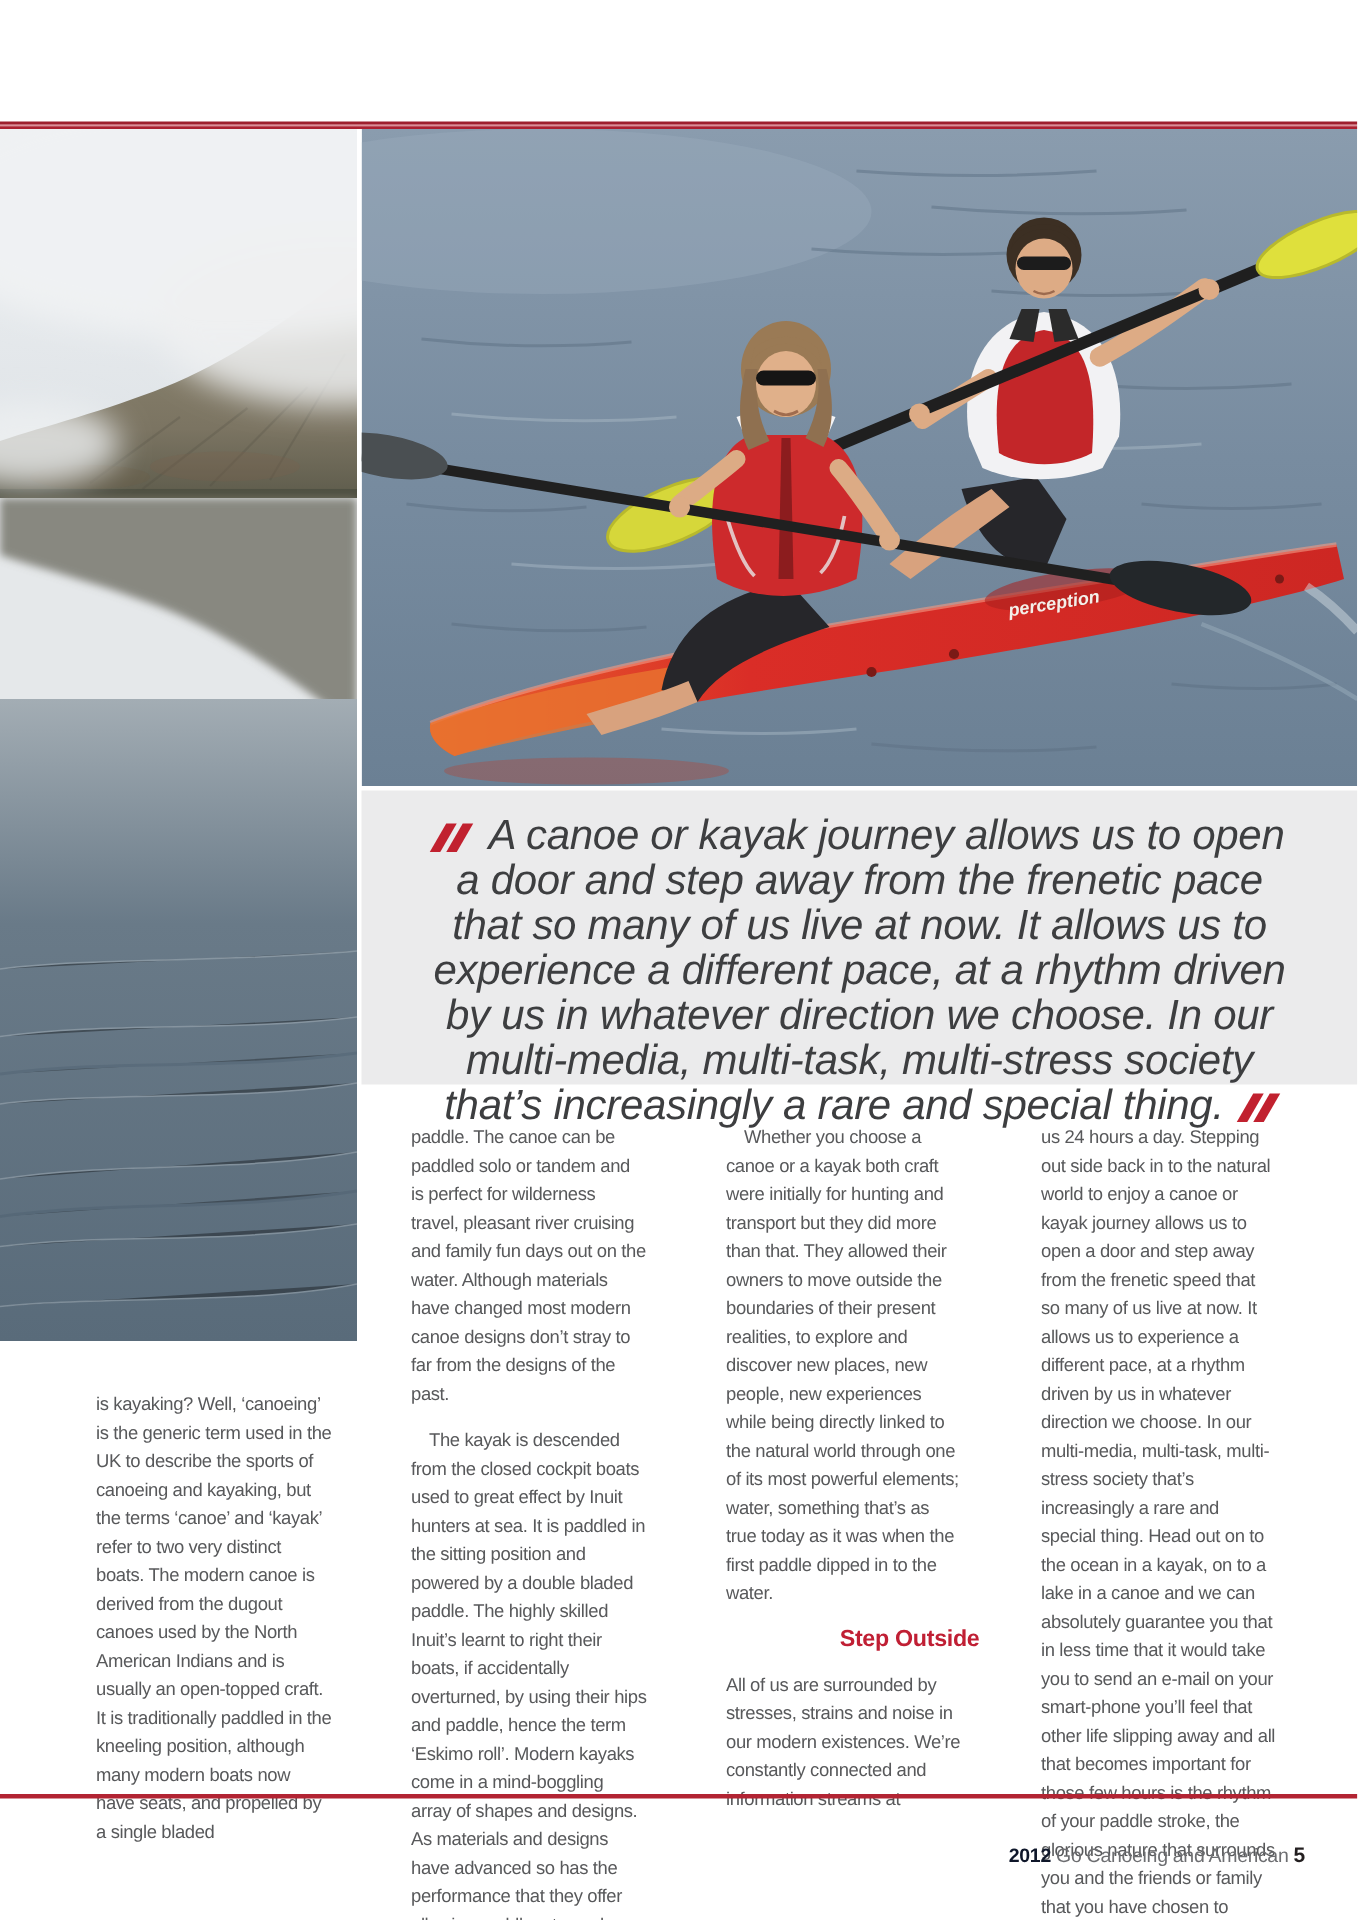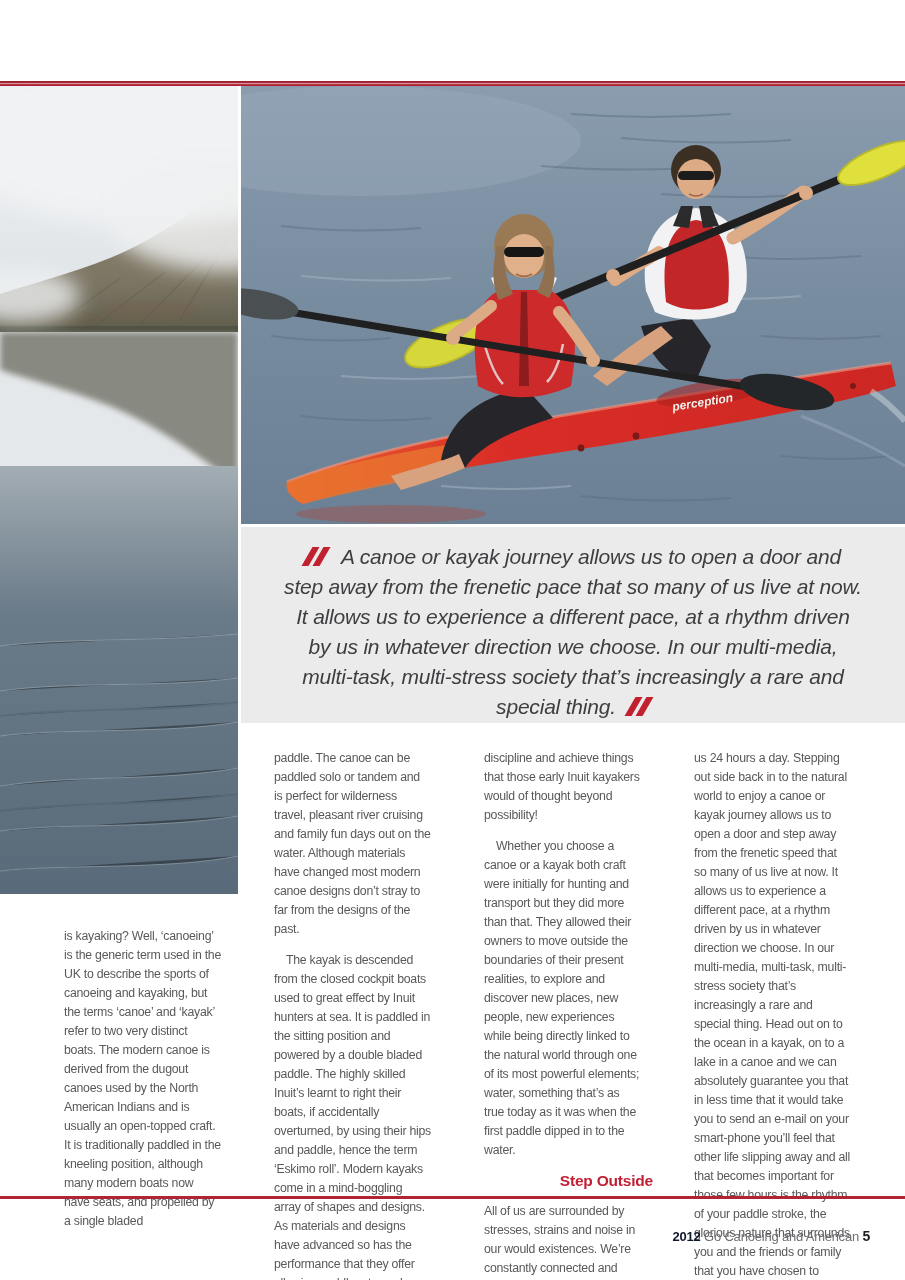--- a/index.html
+++ b/index.html
@@ -10,21 +10,21 @@
   .top-rule{position:absolute;left:0;top:81px;width:905px;height:5px;
     background:linear-gradient(to bottom,#9e1f2d 0%,#9e1f2d 28%,#d98f98 46%,#d98f98 56%,#ab2030 74%,#ab2030 100%);}
   .bottom-rule{position:absolute;left:0;top:1196px;width:905px;height:3px;background:#b22433;}
   .photo{position:absolute;overflow:hidden;}
   .photo svg{display:block;width:100%;height:100%;}
   .left-photo{left:0;top:86px;width:238px;height:808px;}
   .main-photo{left:241px;top:86px;width:664px;height:438px;}
   .quote-box{
     position:absolute;left:241px;top:527px;width:664px;height:196px;background:#ebebec;
     box-sizing:border-box;padding:15px 42px 0 42px;text-align:center;
-    font-style:italic;font-size:21px;line-height:30px;letter-spacing:-0.2px;color:#3d3e40;
+    font-style:italic;font-size:28px;line-height:30px;letter-spacing:-0.2px;color:#3d3e40;
   }
   .qmark{display:inline-block;white-space:nowrap;line-height:0;}
   .qmark i{display:inline-block;width:7px;height:19px;background:#c1212f;transform:skewX(-30deg);margin:0 2px;vertical-align:-2px;}
   .qmark.open{margin-right:14px;}
   .qmark.close{margin-left:12px;}
   .columns{
     position:absolute;left:52px;top:737px;width:811px;
     display:grid;grid-template-columns:repeat(4,181px);column-gap:29px;
     font-size:12.3px;line-height:19px;letter-spacing:-0.25px;color:#58595b;
   }
@@ -220,24 +220,23 @@
 
   <div class="columns">
     <div class="col col1">
       <p>is kayaking? Well, ‘canoeing’ is the generic term used in the UK to describe the sports of canoeing and kayaking, but the terms ‘canoe’ and ‘kayak’ refer to two very distinct boats. The modern canoe is derived from the dugout canoes used by the North American Indians and is usually an open-topped craft. It is traditionally paddled in the kneeling position, although many modern boats now have seats, and propelled by a single bladed</p>
     </div>
     <div class="col col2">
       <p>paddle. The canoe can be paddled solo or tandem and is perfect for wilderness travel, pleasant river cruising and family fun days out on the water. Although materials have changed most modern canoe designs don’t stray to far from the designs of the past.</p>
       <p class="indent">The kayak is descended from the closed cockpit boats used to great effect by Inuit hunters at sea. It is paddled in the sitting position and powered by a double bladed paddle. The highly skilled Inuit’s learnt to right their boats, if accidentally overturned, by using their hips and paddle, hence the term ‘Eskimo roll’. Modern kayaks come in a mind-boggling array of shapes and designs. As materials and designs have advanced so has the performance that they offer allowing paddlers to push boundaries in every</p>
     </div>
     <div class="col col3">
-      <p>discipline and achieve things that those early Inuit kayakers would of thought beyond possibility!</p>
       <p class="indent">Whether you choose a canoe or a kayak both craft were initially for hunting and transport but they did more than that. They allowed their owners to move outside the boundaries of their present realities, to explore and discover new places, new people, new experiences while being directly linked to the natural world through one of its most powerful elements; water, something that’s as true today as it was when the first paddle dipped in to the water.</p>
       <h3 class="step-heading">Step Outside</h3>
-      <p>All of us are surrounded by stresses, strains and noise in our would existences. We’re constantly connected and information streams at</p>
+      <p>All of us are surrounded by stresses, strains and noise in our modern existences. We’re constantly connected and information streams at</p>
     </div>
     <div class="col col4">
       <p>us 24 hours a day. Stepping out side back in to the natural world to enjoy a canoe or kayak journey allows us to open a door and step away from the frenetic speed that so many of us live at now. It allows us to experience a different pace, at a rhythm driven by us in whatever direction we choose. In our multi-media, multi-task, multi-stress society that’s increasingly a rare and special thing. Head out on to the ocean in a kayak, on to a lake in a canoe and we can absolutely guarantee you that in less time that it would take you to send an e-mail on your smart-phone you’ll feel that other life slipping away and all that becomes important for those few hours is the rhythm of your paddle stroke, the glorious nature that surrounds you and the friends or family that you have chosen to share it with.</p>
     </div>
   </div>
 
   <div class="bottom-rule"></div>
 
   <div class="footer">
     <span class="yr">2012</span>

